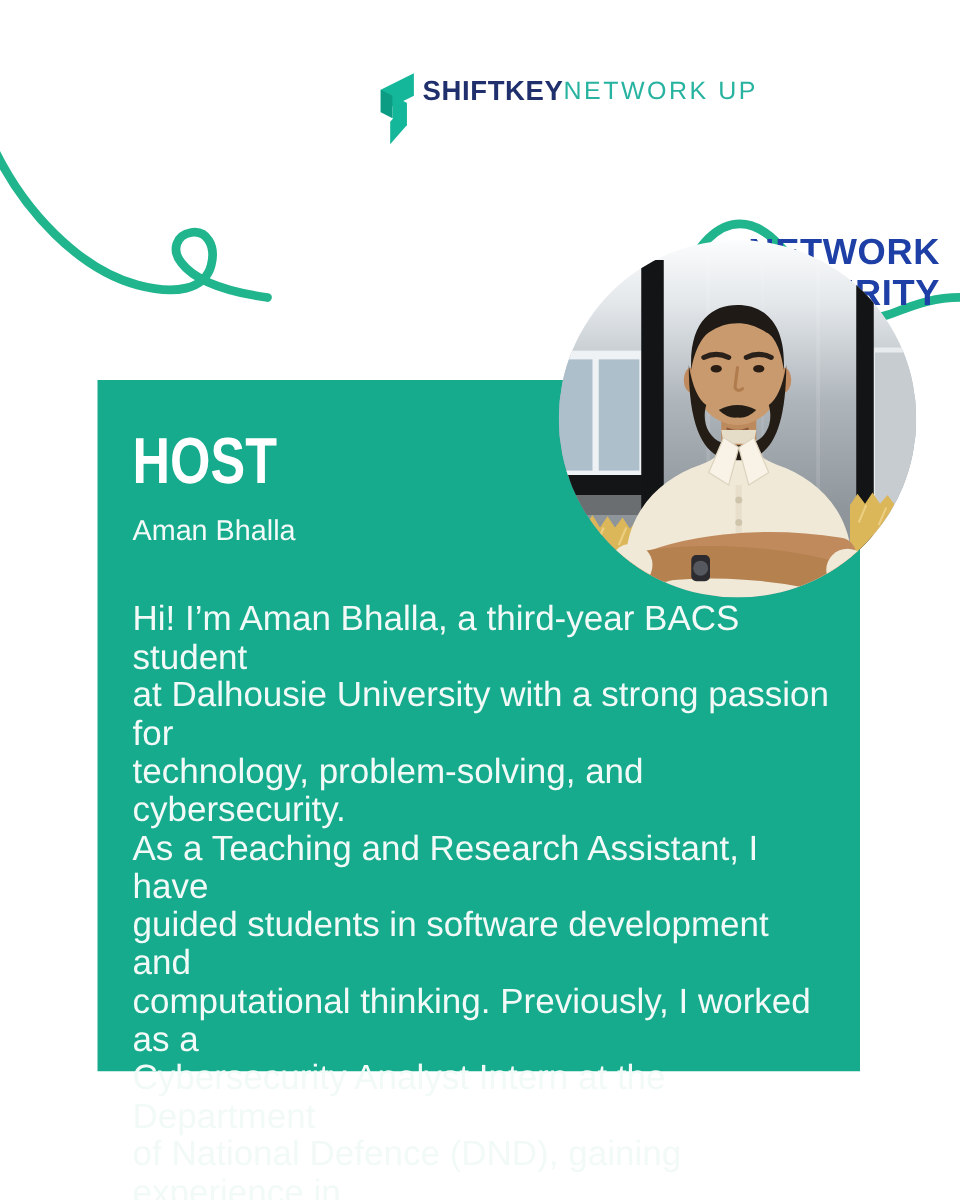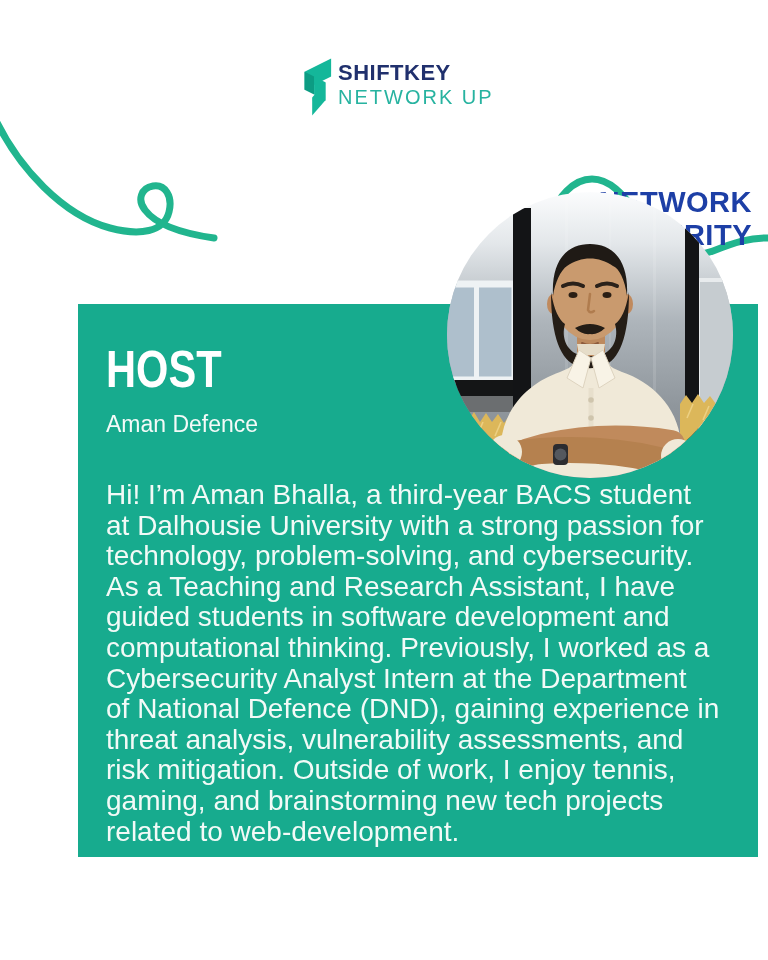--- a/index.html
+++ b/index.html
@@ -13,41 +13,41 @@
   }
   .squiggle { position: absolute; z-index: 1; }
   .squiggle-left { left: -10px; top: 104px; }
   .squiggle-right { left: 543px; top: 168px; }
 
   .logo {
     position: absolute; left: 297px; top: 56px;
     display: flex; align-items: flex-start; gap: 5px; z-index: 2;
   }
   .logo-mark { display: block; }
-  .logo-text { display: flex; flex-direction: column; margin-top: 5px; }
+  .logo-text { display: flex; flex-direction: row; margin-top: 5px; }
   .brand-name {
     font-size: 22px; font-weight: 800; letter-spacing: 0.5px;
     color: #20306d; line-height: 24px;
   }
   .brand-tagline {
     font-size: 20px; font-weight: 400; letter-spacing: 2px;
     color: #27b3a0; line-height: 22px; margin-top: 1px;
   }
 
   .event-title {
     position: absolute; left: 0; top: 186px; width: 752px;
     text-align: right; z-index: 2;
     color: #1d3fa6; font-weight: 800; font-size: 29px; line-height: 33px;
     letter-spacing: 0.5px;
   }
   .event-title span { display: block; }
 
   .host-card {
     position: absolute; left: 78px; top: 304px;
-    width: 680px; height: 553px;
+    width: 610px; height: 553px;
     background: #17ab8e; z-index: 3;
     padding: 40px 24px 0 28px;
     color: #ffffff;
   }
   .host-heading {
     font-size: 52px; font-weight: 800; line-height: 50px;
     letter-spacing: 0px; color: #ffffff;
     transform: scaleX(0.8); transform-origin: left center;
   }
   .host-name {
@@ -90,21 +90,21 @@
   </div>
 </div>
 
 <h1 class="event-title">
   <span>NETWORK</span>
   <span>CYBERSECURITY</span>
 </h1>
 
 <div class="host-card">
   <h2 class="host-heading">HOST</h2>
-  <div class="host-name">Aman Defence</div>
+  <div class="host-name">Aman Bhalla</div>
   <p class="host-bio">Hi! I’m Aman Bhalla, a third-year BACS student
 at Dalhousie University with a strong passion for
 technology, problem-solving, and cybersecurity.
 As a Teaching and Research Assistant, I have
 guided students in software development and
 computational thinking. Previously, I worked as a
 Cybersecurity Analyst Intern at the Department
 of National Defence (DND), gaining experience in
 threat analysis, vulnerability assessments, and
 risk mitigation. Outside of work, I enjoy tennis,

